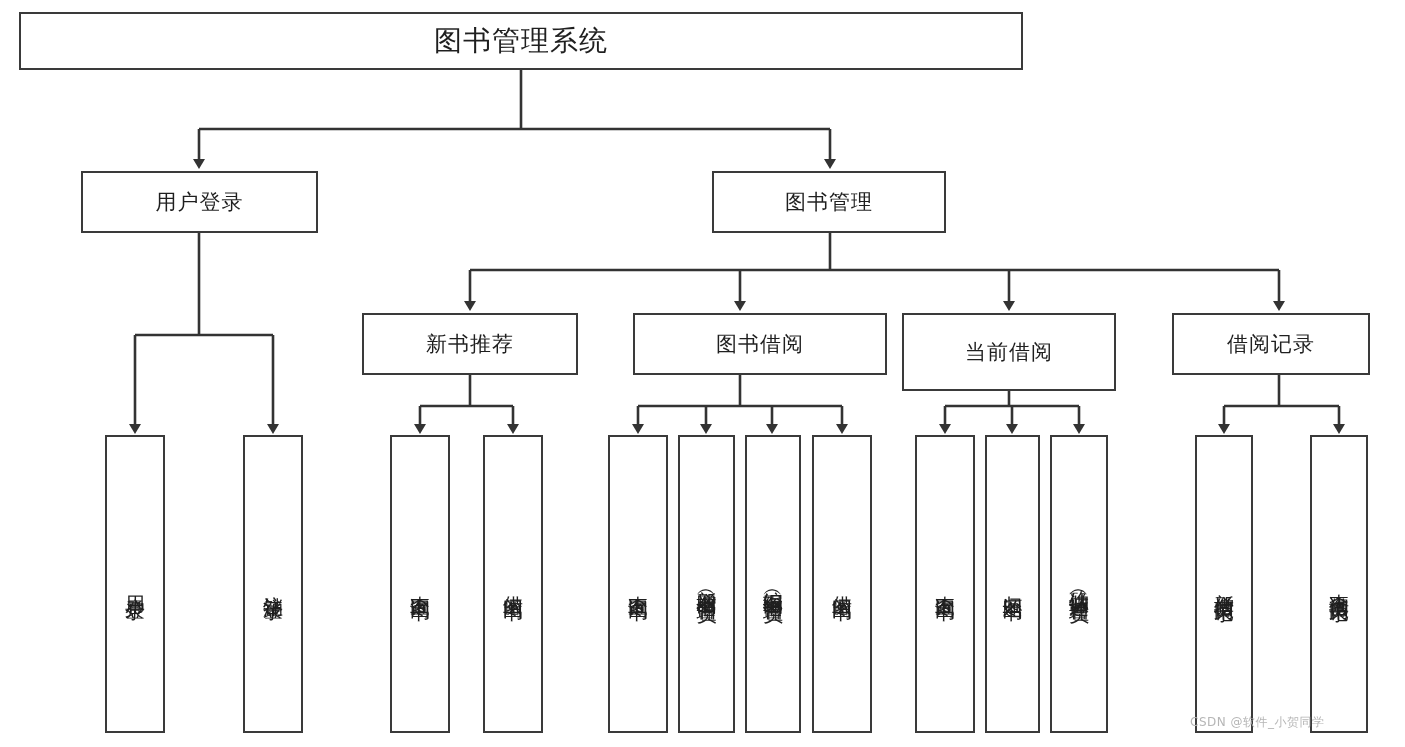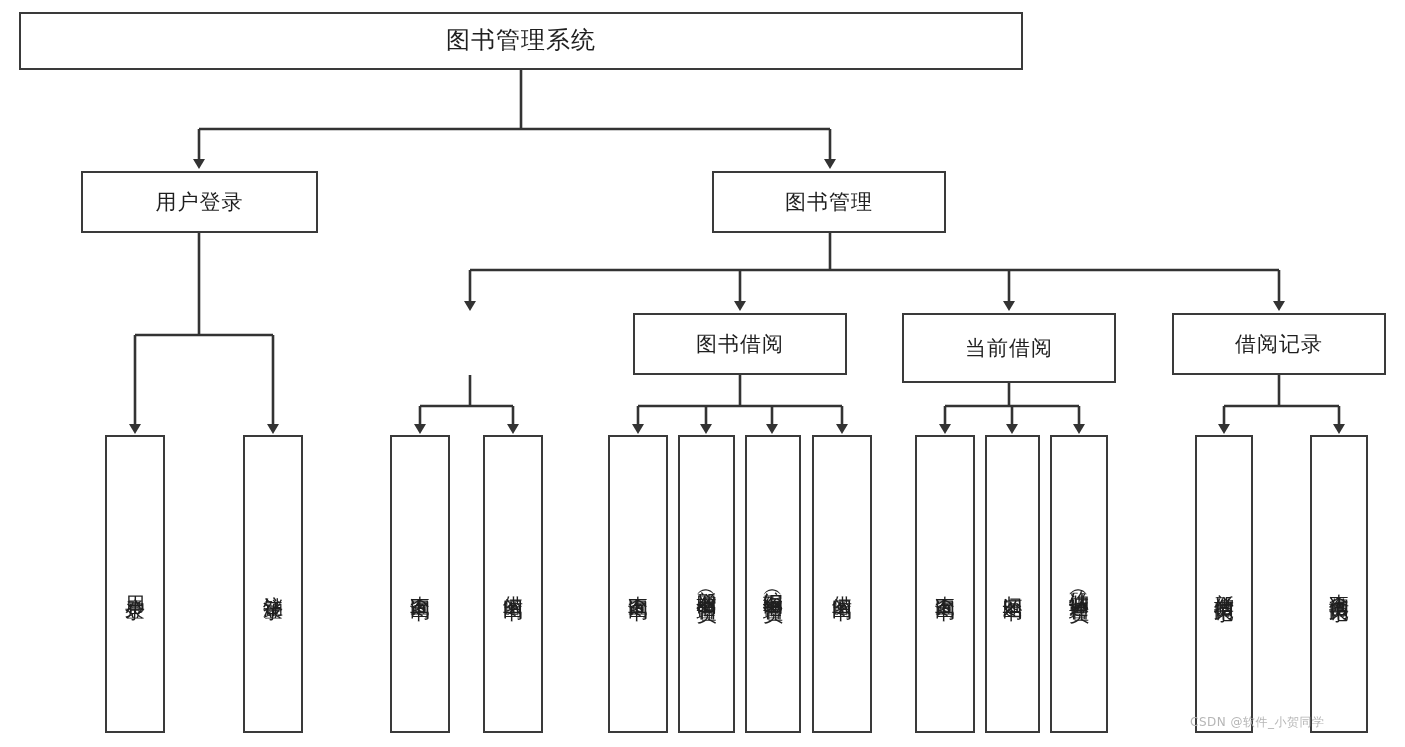--- a/index.html
+++ b/index.html
@@ -50,21 +50,21 @@
   }
   .node.leaf .label {
     writing-mode: vertical-rl;
     text-orientation: upright;
     font-size: 20px;
     line-height: 1.45;
     letter-spacing: 2px;
     white-space: nowrap;
     max-height: 272px;
   }
-  .node.root .label { font-size: 24px; }
+  .node.root .label { font-size: 28px; }
   .watermark {
     position: absolute;
     left: 1190px;
     top: 714px;
     font-size: 12px;
     color: #b6b6b6;
     letter-spacing: 0.5px;
     white-space: nowrap;
     z-index: 3;
   }
@@ -128,27 +128,30 @@
     <span class="label">图书管理系统</span>
   </div>
 
   <div class="node" style="left:81px; top:171px; width:237px; height:62px;">
     <span class="label">用户登录</span>
   </div>
   <div class="node" style="left:712px; top:171px; width:234px; height:62px;align-items:center;">
     <span class="label">图书管理</span>
   </div>
 
-  <div class="node" style="left:633px; top:313px; width:214px; height:62px;">
+  <div class="node" style="left:362px; top:313px; width:216px; height:62px;">
+    <span class="label">新书推荐</span>
+  </div>
+  <div class="node" style="left:633px; top:313px; width:254px; height:62px;">
     <span class="label">图书借阅</span>
   </div>
-  <div class="node" style="left:902px; top:313px; width:214px; height:70px;">
+  <div class="node" style="left:902px; top:313px; width:214px; height:78px;">
     <span class="label">当前借阅</span>
   </div>
-  <div class="node" style="left:1172px; top:313px; width:214px; height:62px;align-items:center;">
+  <div class="node" style="left:1172px; top:313px; width:198px; height:62px;align-items:center;">
     <span class="label">借阅记录</span>
   </div>
 
   <div class="node leaf" style="left:105px; top:435px; width:60px; height:298px;">
     <span class="label">用户登录</span>
   </div>
   <div class="node leaf" style="left:243px; top:435px; width:60px; height:298px;">
     <span class="label">注销登录</span>
   </div>
 

